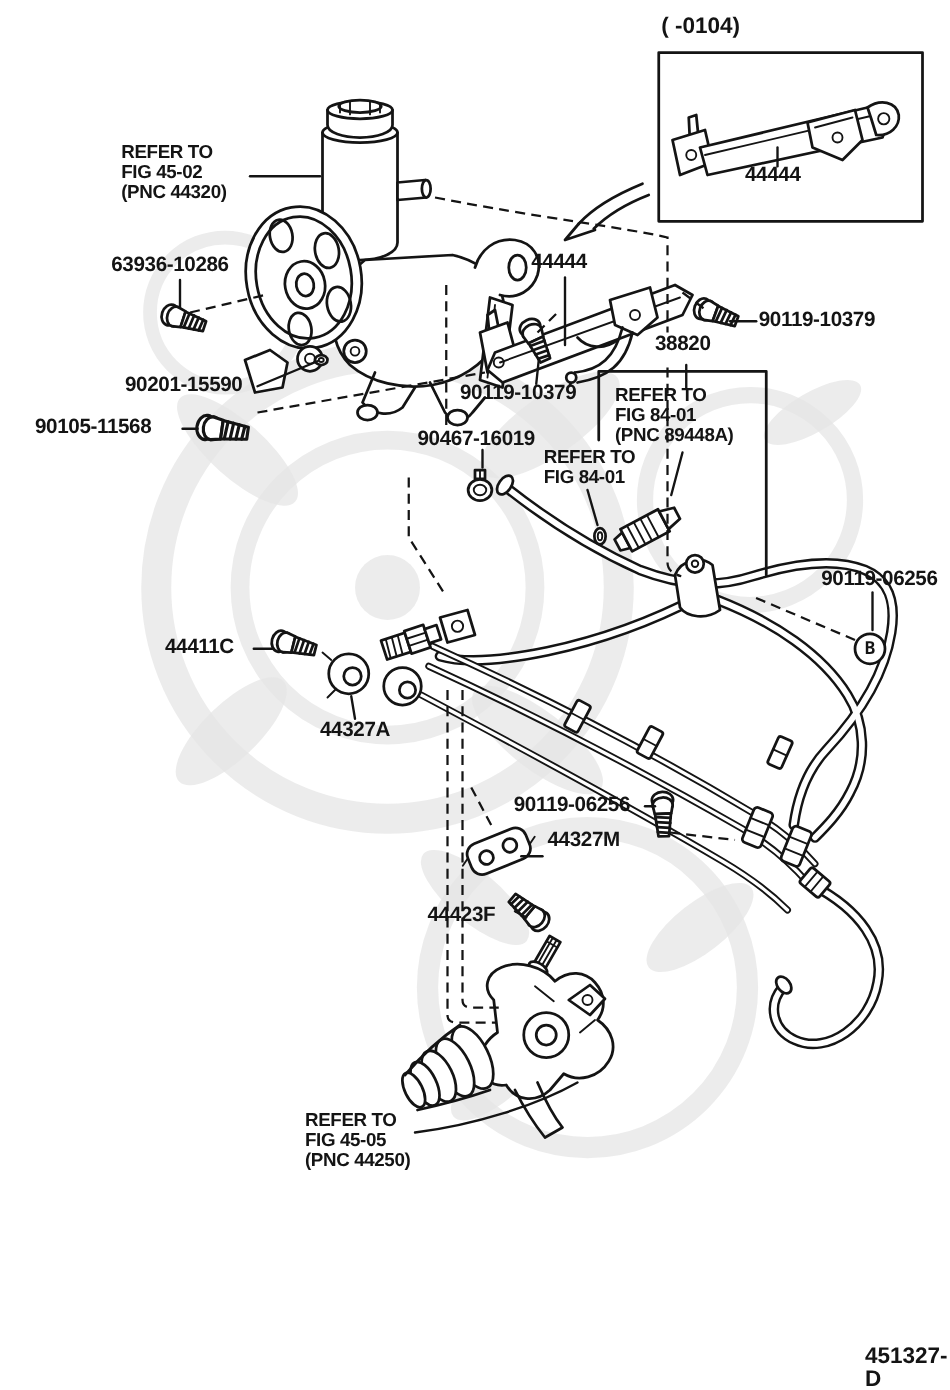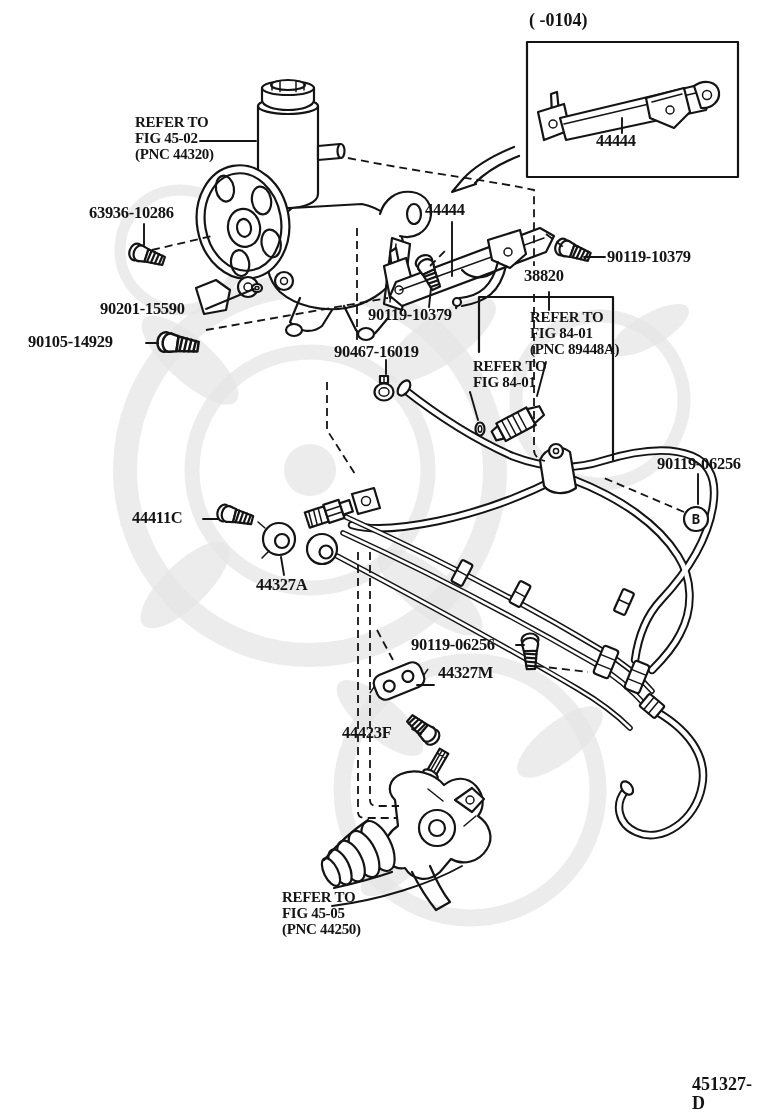--- a/index.html
+++ b/index.html
@@ -1,22 +1,22 @@
 <!DOCTYPE html>
 <html style="--bg: #ffffff; --ink: #141414; --wm: #e6e6e6;"><head>
 <meta charset="utf-8">
 <style>
   :root{ --ink:#141414; --bg:#ffffff; --wm:#e6e6e6; }
   html,body{margin:0;padding:0;background:#888;}
   .stage{position:relative;width:760px;height:1112px;background:var(--bg);overflow:hidden;margin:0 auto;}
   svg.art{position:absolute;left:0;top:0;}
-  .label{position:absolute;font-family:Liberation Serif, serif;font-weight:bold;
+  .label{position:absolute;font-family:Liberation Sans, sans-serif;font-weight:bold;
          font-size:16.5px;line-height:17px;letter-spacing:-0.3px;color:var(--ink);
          white-space:pre-line;}
-  .label.small{font-size:15px;line-height:16px;margin-left:38px;}
+  .label.small{font-size:15px;line-height:16px;}
   .label.big{font-size:18px;line-height:19px;letter-spacing:0;}
   .marker-b{position:absolute;left:682px;top:509px;width:28px;height:20px;text-align:center;
             font-family:"DejaVu Sans Mono",monospace;font-weight:bold;font-size:14px;
             line-height:20px;color:var(--ink);}
   
   .ln{fill:none;stroke:var(--ink);stroke-width:2.2;stroke-linecap:round;stroke-linejoin:round;}
   .fw{fill:#fff;stroke:var(--ink);stroke-width:2.2;stroke-linejoin:round;stroke-linecap:round;}
   .thin{stroke-width:1.5;}
   .hB{fill:none;stroke:var(--ink);stroke-width:8.5;stroke-linecap:round;}
   .hW{fill:none;stroke:#fff;stroke-width:4.6;stroke-linecap:round;}
@@ -305,21 +305,21 @@
 (PNC 44320)</div>
 <div class="label" style="left:89px;top:204px">63936-10286</div>
 <div class="label" style="left:425px;top:201px">44444</div>
 <div class="label" style="left:607px;top:248px">90119-10379</div>
 <div class="label" style="left:524px;top:267px">38820</div>
 <div class="label small" style="left:492px;top:309px">REFER TO
 FIG 84-01
 (PNC 89448A)</div>
 <div class="label" style="left:100px;top:300px">90201-15590</div>
 <div class="label" style="left:368px;top:306px">90119-10379</div>
-<div class="label" style="left:28px;top:333px">90105-14929</div>
+<div class="label" style="left:28px;top:333px">90105-11568</div>
 <div class="label" style="left:334px;top:343px">90467-16019</div>
 <div class="label small" style="left:435px;top:358px">REFER TO
 FIG 84-01</div>
 <div class="label" style="left:657px;top:455px">90119-06256</div>
 <div class="label" style="left:132px;top:509px">44411C</div>
 <div class="label" style="left:256px;top:576px">44327A</div>
 <div class="label" style="left:411px;top:636px">90119-06256</div>
 <div class="label" style="left:438px;top:664px">44327M</div>
 <div class="label" style="left:342px;top:724px">44423F</div>
 <div class="label small" style="left:244px;top:889px">REFER TO

